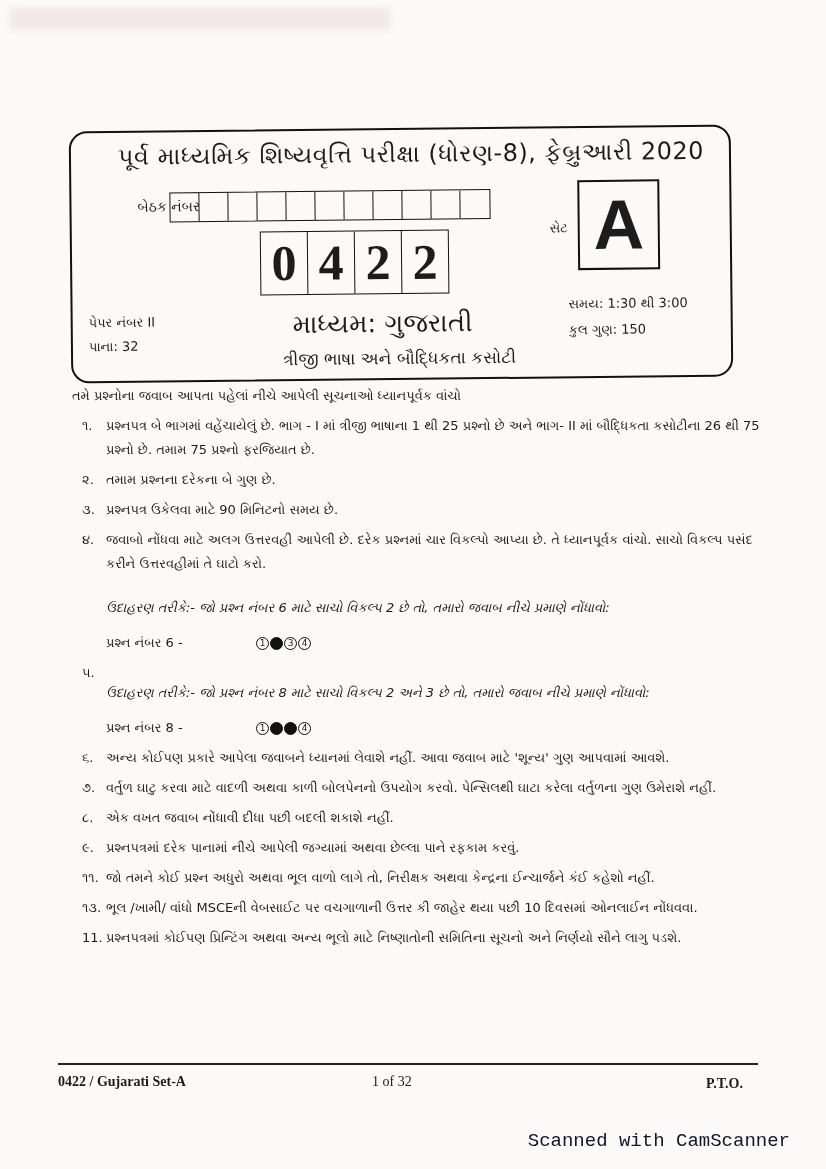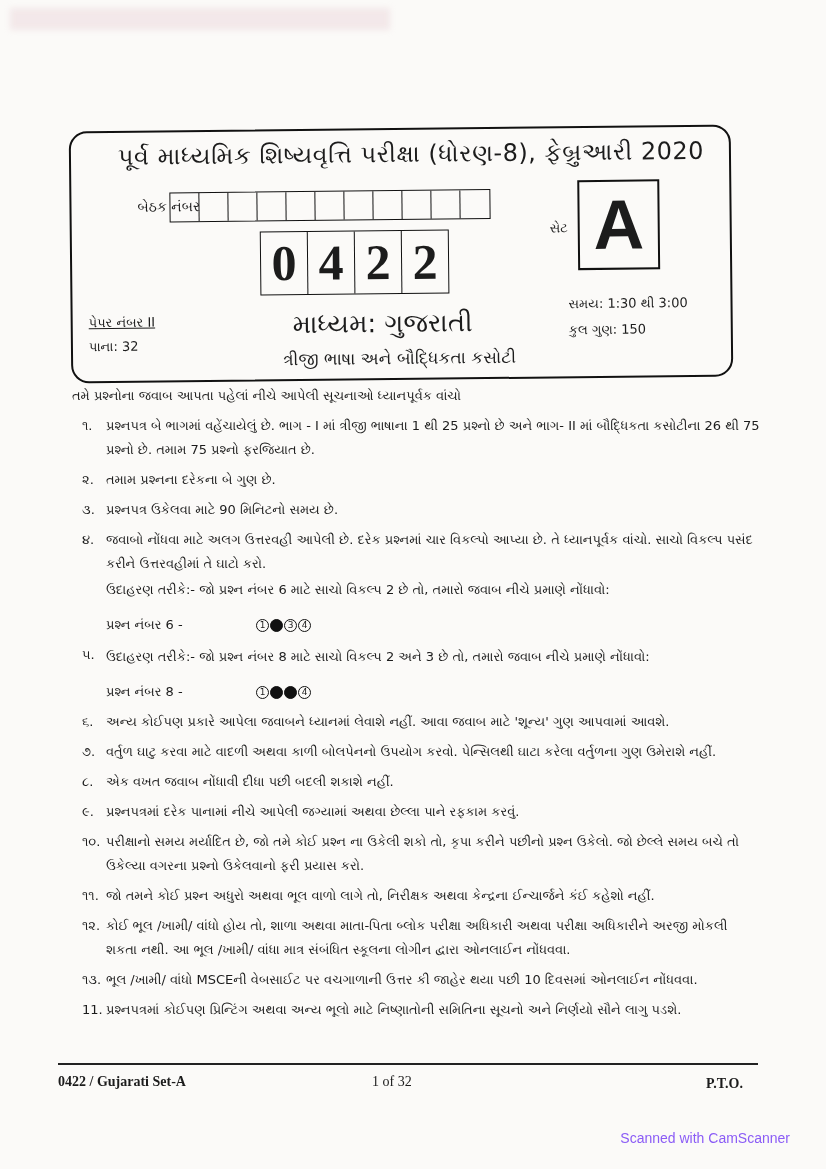--- a/index.html
+++ b/index.html
@@ -39,35 +39,35 @@
     line-height: 62px; text-align: center;
   }
   .code-digit:last-child { border-right: none; }
   .set-label { position: absolute; left: 478px; top: 92px; font-size: 13px; text-align: center; }
   .set-box {
     position: absolute; left: 506px; top: 52px; width: 82px; height: 90px;
     border: 2.5px solid #111; box-sizing: border-box;
     font-family: "Liberation Sans", sans-serif; font-weight: bold; font-size: 70px;
     text-align: center; line-height: 86px;
   }
-  .paper-no { position: absolute; left: 16px; top: 182px; font-size: 13px; text-decoration: underline; }
+  .paper-no { position: absolute; left: 16px; top: 182px; font-size: 13px; }
   .pages { position: absolute; left: 16px; top: 206px; font-size: 13px; }
   .medium { position: absolute; left: 220px; top: 178px; font-size: 26px; }
   .subject { position: absolute; left: 210px; top: 218px; font-size: 17px; }
   .time { position: absolute; left: 496px; top: 168px; font-size: 13px; }
   .marks { position: absolute; left: 496px; top: 194px; font-size: 13px; }
 
   .instructions-head {
     position: absolute; left: 72px; top: 388px; font-size: 13px;
   }
   .instructions { position: absolute; left: 82px; top: 414px; width: 680px; font-size: 13px; line-height: 24px; }
   .instr { display: flex; margin-bottom: 6px; }
   .instr-num { width: 24px; flex-shrink: 0; }
   .instr-body { flex: 1; }
-  .example-line { margin-top: 2px; }
+  .example-line { margin-top: 20px; font-style: italic; }
   .bubble-row { display: flex; align-items: center; margin-top: 11px; }
   .bubble-label { width: 150px; }
   .bubble {
     display: inline-flex; width: 13px; height: 13px; border-radius: 50%;
     border: 1px solid #111; font-size: 9px; align-items: center; justify-content: center;
     margin-right: 1px; box-sizing: border-box;
   }
   .bubble.filled { background: #111; color: #111; }
 
   .footer-line {
@@ -78,22 +78,22 @@
     font-weight: bold; font-size: 14px;
   }
   .footer-center {
     position: absolute; left: 372px; top: 1074px; font-family: "Liberation Serif", serif; font-size: 14px;
   }
   .footer-right {
     position: absolute; left: 706px; top: 1076px; font-family: "Liberation Serif", serif;
     font-weight: bold; font-size: 14px;
   }
   .watermark {
-    position: absolute; right: 36px; top: 1130px; font-family: Liberation Sans, sans-serif;
-    font-size: 14px; color: #8b5cf6;
+    position: absolute; right: 36px; top: 1130px; font-family: Liberation Mono, monospace;
+    font-size: 19px; color: #0f172a;
   }
 </style>
 </head>
 <body>
 
 <div class="pink-smudge"></div>
 
 <div class="header-box">
   <div class="exam-title">પૂર્વ માધ્યમિક શિષ્યવૃત્તિ પરીક્ષા (ધોરણ-8), ફેબ્રુઆરી 2020</div>
   <div class="seat-label">બેઠક નંબર</div>
@@ -178,30 +178,22 @@
   </div>
   <div class="instr">
     <span class="instr-num">૮.</span>
     <span class="instr-body">એક વખત જવાબ નોંધાવી દીધા પછી બદલી શકાશે નહીં.</span>
   </div>
   <div class="instr">
     <span class="instr-num">૯.</span>
     <span class="instr-body">પ્રશ્નપત્રમાં દરેક પાનામાં નીચે આપેલી જગ્યામાં અથવા છેલ્લા પાને રફકામ કરવું.</span>
   </div>
   <div class="instr">
-    <span class="instr-num">૧૦.</span>
-    <span class="instr-body">પરીક્ષાનો સમય મર્યાદિત છે, જો તમે કોઈ પ્રશ્ન ના ઉકેલી શકો તો, કૃપા કરીને પછીનો પ્રશ્ન ઉકેલો. જો છેલ્લે સમય બચે તો ઉકેલ્યા વગરના પ્રશ્નો ઉકેલવાનો ફરી પ્રયાસ કરો.</span>
-  </div>
-  <div class="instr">
     <span class="instr-num">૧૧.</span>
     <span class="instr-body">જો તમને કોઈ પ્રશ્ન અધુરો અથવા ભૂલ વાળો લાગે તો, નિરીક્ષક અથવા કેન્દ્રના ઈન્ચાર્જને કંઈ કહેશો નહીં.</span>
-  </div>
-  <div class="instr">
-    <span class="instr-num">૧૨.</span>
-    <span class="instr-body">કોઈ ભૂલ /ખામી/ વાંધો હોય તો, શાળા અથવા માતા-પિતા બ્લોક પરીક્ષા અધિકારી અથવા પરીક્ષા અધિકારીને અરજી મોકલી શકતા નથી. આ ભૂલ /ખામી/ વાંધા માત્ર સંબંધિત સ્કૂલના લોગીન દ્વારા ઓનલાઈન નોંધવવા.</span>
   </div>
   <div class="instr">
     <span class="instr-num">૧૩.</span>
     <span class="instr-body">ભૂલ /ખામી/ વાંધો MSCEની વેબસાઈટ પર વચગાળાની ઉત્તર કી જાહેર થયા પછી 10 દિવસમાં ઓનલાઈન નોંધવવા.</span>
   </div>
   <div class="instr">
     <span class="instr-num">11.</span>
     <span class="instr-body">પ્રશ્નપત્રમાં કોઈપણ પ્રિન્ટિંગ અથવા અન્ય ભૂલો માટે નિષ્ણાતોની સમિતિના સૂચનો અને નિર્ણયો સૌને લાગુ પડશે.</span>
   </div>
 </div>

